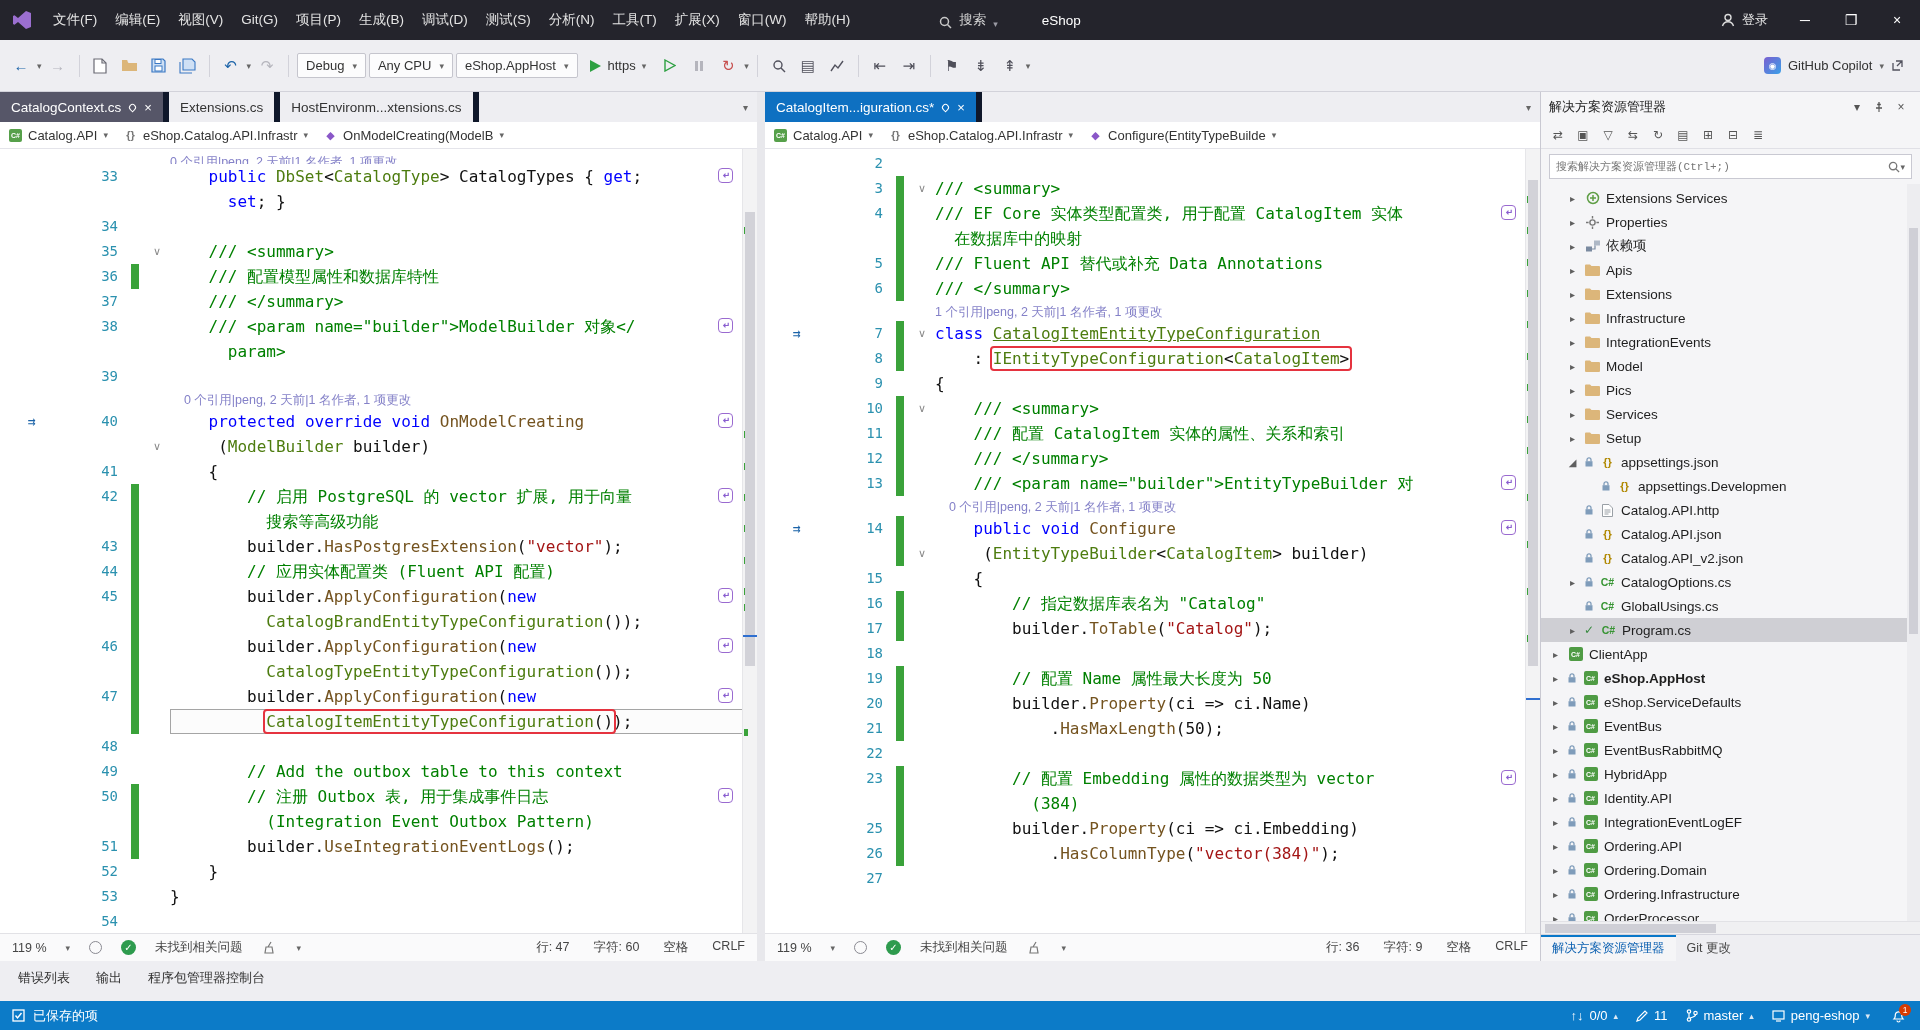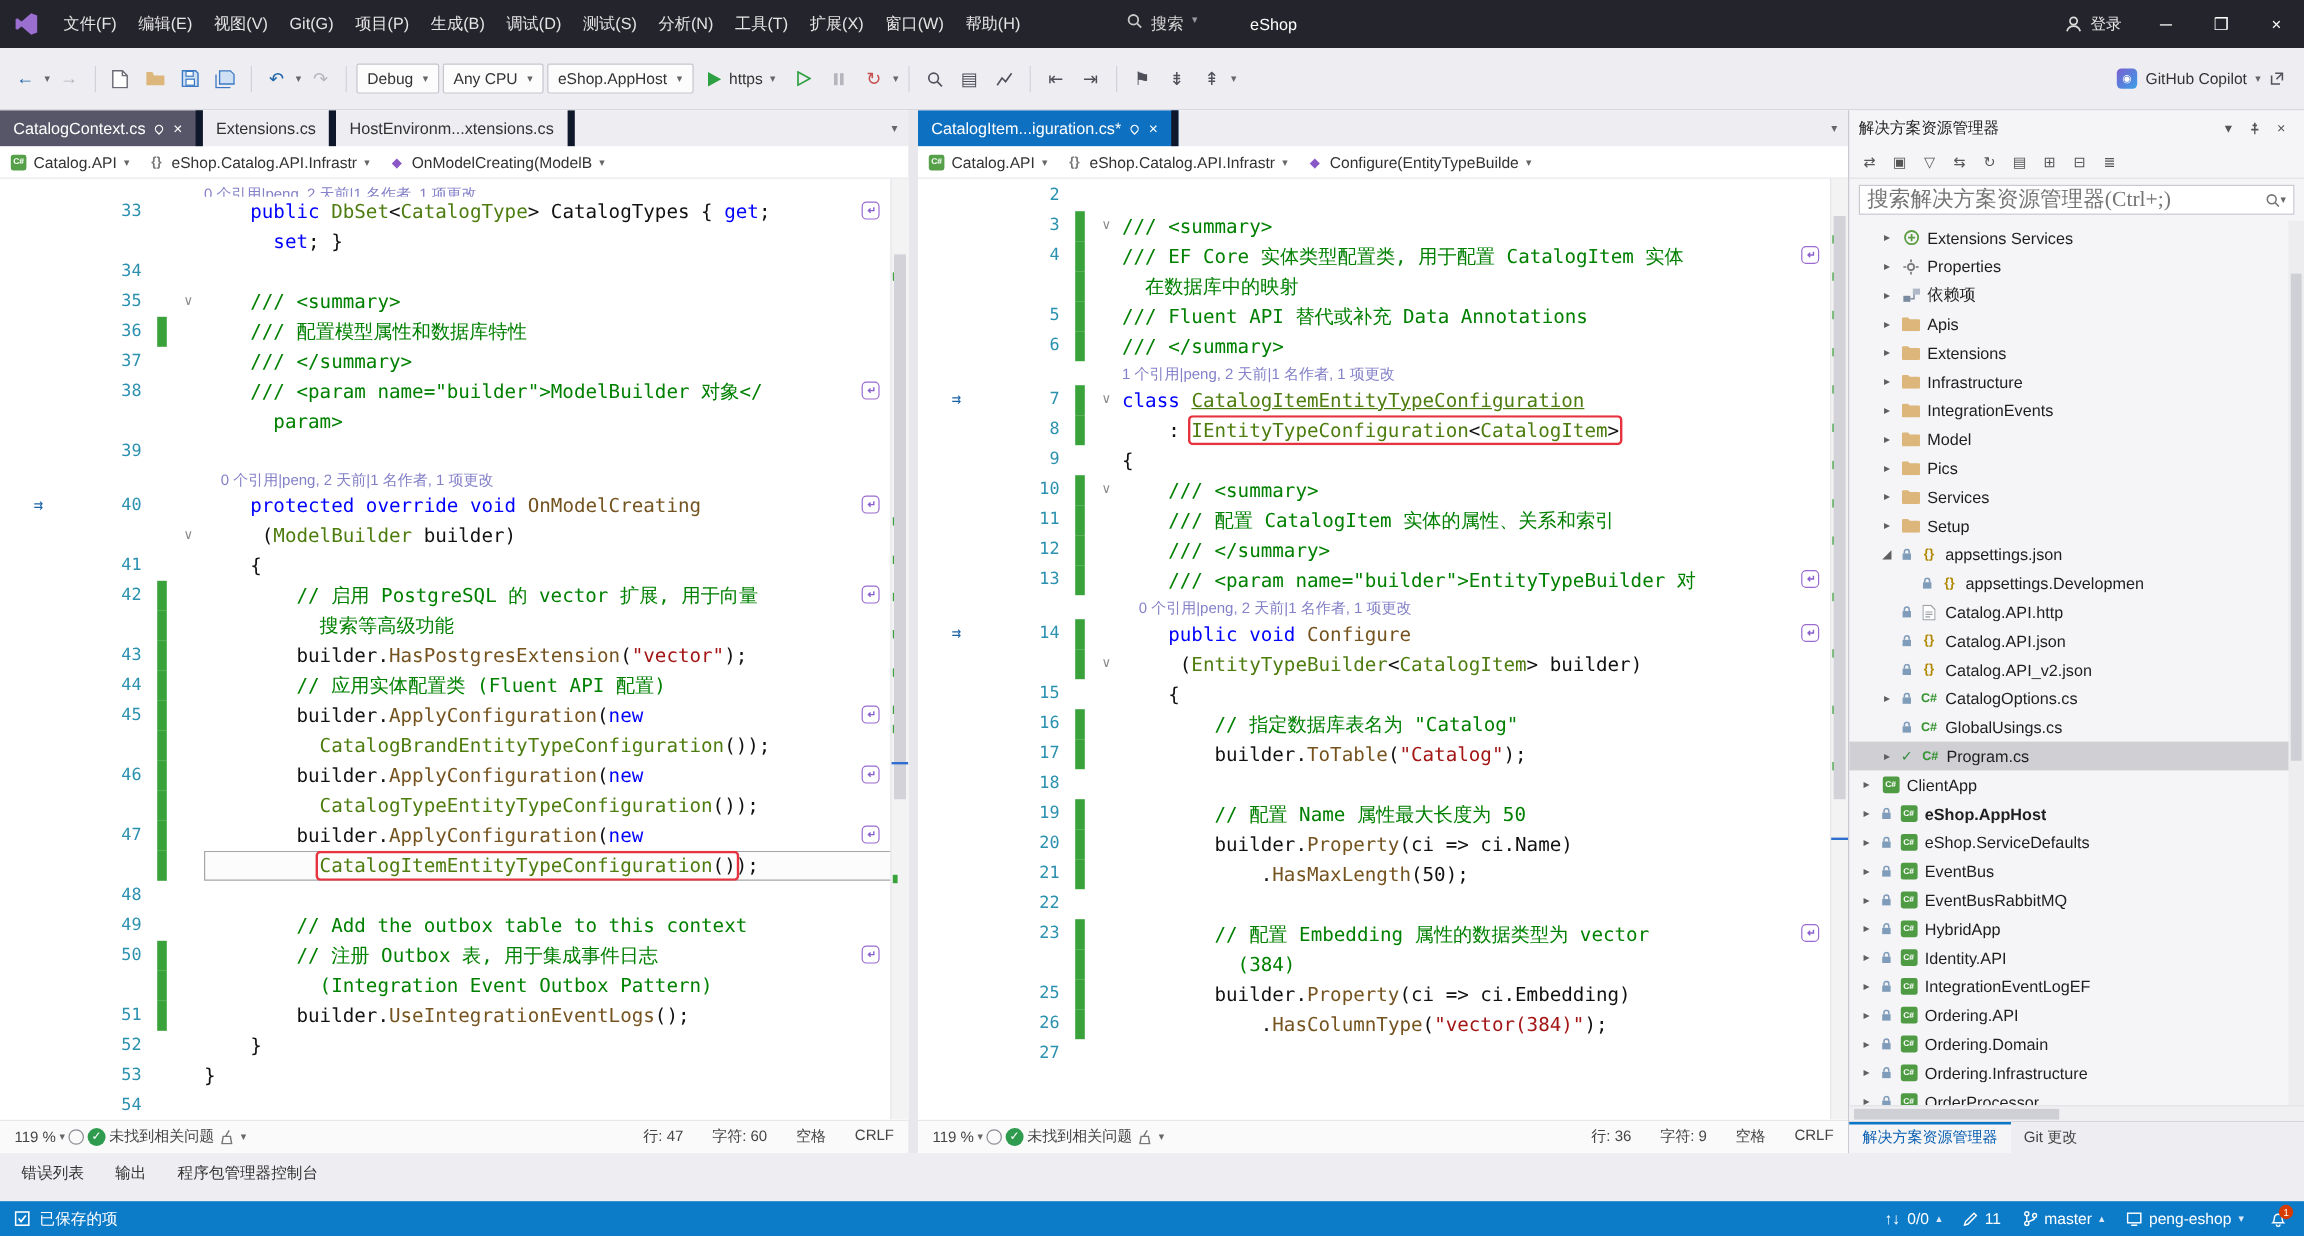--- a/index.html
+++ b/index.html
@@ -5,21 +5,21 @@
   *{box-sizing:border-box;margin:0;padding:0}
   html,body{width:1920px;height:1030px;overflow:hidden}
   body{font-family:"Liberation Sans","DejaVu Sans",sans-serif;background:#eeeef2;font-size:13px;color:#1e1e1e}
   #app{width:1920px;height:1030px;display:flex;flex-direction:column;position:relative}
 
   
   .titlebar{height:40px;background:#24242c;display:flex;align-items:center;flex:none;color:#e8e8e8}
   .vslogo{width:44px;height:40px;display:grid;place-items:center}
   .menus{display:flex;align-items:flex-end}
   .menu{padding:0 9px;height:40px;line-height:40px;font-size:13.5px;color:#e4e4e4;cursor:default;white-space:nowrap}
-  .tsearch{margin-left:70px;display:flex;align-items:flex-start;gap:7px;color:#d6d6d6;font-size:13.5px;padding:0 10px}
+  .tsearch{margin-left:70px;display:flex;align-items:flex-end;gap:7px;color:#d6d6d6;font-size:13.5px;padding:0 10px}
   .tsol{margin-left:34px;color:#fff;font-size:13.5px}
   .tright{margin-left:auto;display:flex;align-items:center}
   .signin{display:flex;align-items:center;gap:7px;color:#e8e8e8;font-size:13px;padding:0 14px}
   .winbtn{width:46px;height:40px;display:grid;place-items:center;color:#fff;font-size:14px}
   .caret{font-size:9px;color:#9a9aa4}
   .caret.dk{color:#666}
 
   
   .toolbar{height:52px;background:#eeeef2;border-bottom:1px solid #d2d2da;display:flex;align-items:center;padding:0 8px;gap:3px;flex:none}
   .tbtn{height:26px;min-width:26px;display:inline-flex;align-items:center;justify-content:center;gap:4px;border-radius:3px;color:#4f4f5a;font-size:15px;white-space:nowrap}
@@ -68,34 +68,34 @@
   .crow.cur .cm-code{box-shadow:inset 0 0 0 1px #a5a5a5;background:#fcfcfc}
   .tk-p{color:#111}.tk-k{color:#0000ff}.tk-t{color:#4d7c0f}.tk-s{color:#a31515}.tk-c{color:#008000}.tk-m{color:#74531f}.tk-u{text-decoration:underline}
   .lens{color:#8481c8;font-size:12.5px;font-family:"Liberation Sans",sans-serif;white-space:pre}
   .rbox{outline:2px solid #e5333f;outline-offset:1px;border-radius:1px}
   .adorn{position:absolute;right:24px;top:4px;width:15px;height:15px;border:1.4px solid #9a6ad0;border-radius:4px;display:grid;place-items:center;background:#fff}
   .vscroll{position:absolute;top:0;right:0;bottom:0;width:15px;background:#f3f3f4;border-left:1px solid #e6e6e9}
   .smark{position:absolute;left:1px;width:4px;height:7px;background:#3aa23a}
   .sthumb{position:absolute;left:2px;right:2px;background:#d2d2d8}
   .scaret{position:absolute;left:0;right:0;height:2px;background:#2f6fd0}
 
-  .estrip{height:28px;border-top:1px solid #e2e2e6;background:#fafafb;display:flex;align-items:center;gap:3px;padding:0 12px;font-size:12.5px;color:#454545;flex:none;white-space:nowrap}
+  .estrip{height:28px;border-top:1px solid #e2e2e6;background:#fafafb;display:flex;align-items:center;gap:19px;padding:0 12px;font-size:12.5px;color:#454545;flex:none;white-space:nowrap}
   .okc{width:15px;height:15px;background:#2e9b4e;color:#fff;border-radius:50%;font-size:10px;display:grid;place-items:center;flex:none}
   .health{width:13px;height:13px;border:1.3px solid #8a8a92;border-radius:50%;flex:none}
   .est-right{margin-left:auto;display:flex;gap:24px}
   .broom{width:16px;height:16px;display:grid;place-items:center}
 
   
   .sepanel{width:380px;flex:none;background:#f5f5f7;border-left:1px solid #c9c9d2;display:flex;flex-direction:column}
   .se-title{height:30px;display:flex;align-items:center;padding:0 8px;font-size:13px;color:#222;gap:4;flex:none}
   .se-title .sp{flex:1}
   .seic{width:22px;height:22px;display:grid;place-items:center;color:#555;font-size:12px}
   .se-tools{height:27px;display:flex;align-items:center;gap:3px;padding:0 6px;border-bottom:1px solid #e0e0e6;flex:none}
   .se-search{margin:5px 8px;height:25px;background:#fff;border:1px solid #c9c9d2;display:flex;align-items:center;padding:0 6px;flex:none}
-  .se-search input{flex:1;border:none;outline:none;font-size:18px;color:#15803d;background:transparent;font-family:Liberation Serif, serif}
+  .se-search input{flex:1;border:none;outline:none;font-size:11px;color:#15803d;background:transparent;font-family:Liberation Mono, monospace}
   .se-tree{flex:1;overflow:hidden;position:relative;padding-top:2px}
   .trow{height:24px;display:flex;align-items:center;gap:5px;font-size:13.5px;color:#1e1e1e;padding-right:18px;white-space:nowrap}
   .trow.sel{background:#cfcfd4}
   .tarrow{width:13px;flex:none;text-align:center;color:#5f5f5f;font-size:10px}
   .ticon{width:17px;flex:none;display:grid;place-items:center}
   .ic-cs{color:#369432;font-weight:bold;font-size:10.5px}
   .ic-json{color:#b08800;font-weight:bold;font-size:11px}
   .ic-proj{width:14px;height:14px;background:#4f9b44;color:#fff;border-radius:2px;font-size:7px;font-weight:bold;display:grid;place-items:center}
   .tcheck{color:#368a3e;font-size:12px;font-weight:bold;width:11px;flex:none}
   .tlock{width:10px;flex:none;display:grid;place-items:center}

